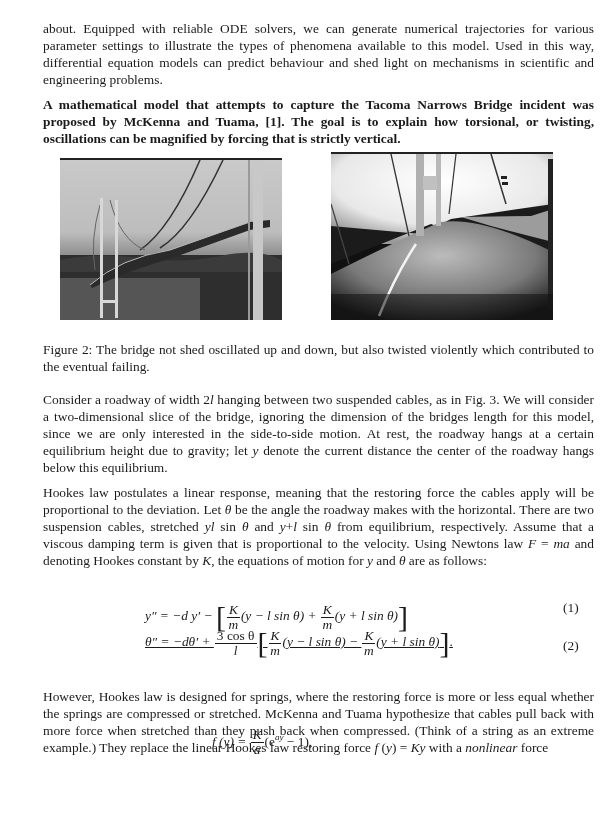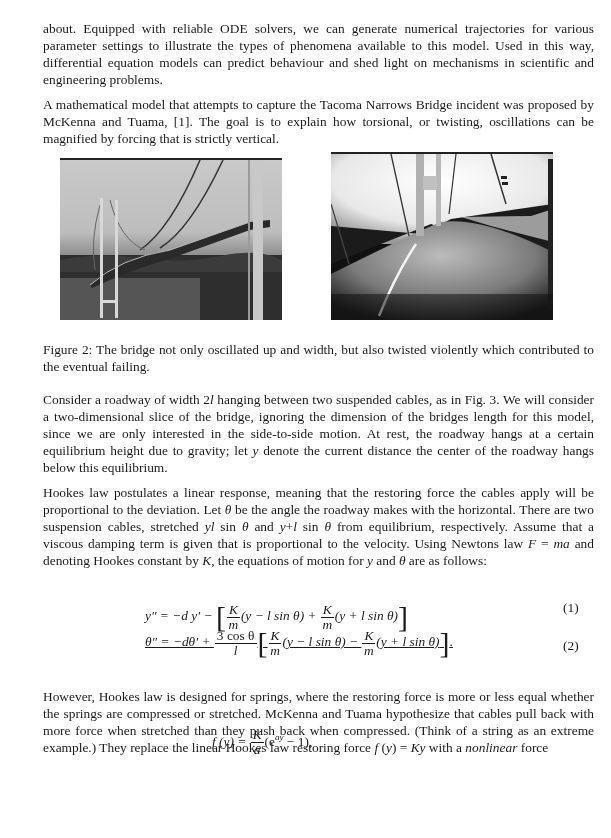--- a/index.html
+++ b/index.html
@@ -26,21 +26,21 @@
     .frac { display: inline-block; vertical-align: middle; text-align: center; margin: 0 1px; }
     .frac .num { display: block; border-bottom: 1px solid #1a1a1a; padding: 0 2px; line-height: 14px; }
     .frac .den { display: block; line-height: 14px; }
     .bracket { font-size: 30px; vertical-align: middle; font-weight: 200; line-height: 30px; }
   </style>
 </head>
 <body>
 
 <p class="para" style="top:9px;">about. Equipped with reliable ODE solvers, we can generate numerical trajectories for various parameter settings to illustrate the types of phenomena available to this model. Used in this way, differential equation models can predict behaviour and shed light on mechanisms in scientific and engineering problems.</p>
 
-<p class="para" style="top:85px;">A mathematical model that attempts to capture the Tacoma Narrows Bridge incident was proposed by McKenna and Tuama, [1]. The goal is to explain how torsional, or twisting, oscillations can be magnified by forcing that is strictly vertical.</p>
+<p class="para" style="top:85px;font-weight:bold;">A mathematical model that attempts to capture the Tacoma Narrows Bridge incident was proposed by McKenna and Tuama, [1]. The goal is to explain how torsional, or twisting, oscillations can be magnified by forcing that is strictly vertical.</p>
 
 <div class="figure-img" style="left:60px; top:158px; width:222px; height:160px; background:linear-gradient(180deg,#c9c9c9 0%,#bdbdbd 45%,#8d8d8d 60%,#3a3a3a 68%,#2a2a2a 100%); border-top:2px solid #222;">
   <svg width="222" height="160" viewBox="0 0 222 160">
     <rect x="0" y="95" width="222" height="65" fill="#2e2e2e"></rect>
     <rect x="0" y="118" width="140" height="42" fill="#555"></rect>
     <path d="M0,100 Q40,92 80,98 T160,96 T222,100 L222,112 L0,112 Z" fill="#3b3b3b"></path>
 
     <path d="M140,0 Q110,70 80,90" stroke="#333" stroke-width="1.5" fill="none"></path>
     <path d="M163,0 Q130,70 100,88" stroke="#333" stroke-width="1.5" fill="none"></path>
     <path d="M50,40 Q60,80 85,90" stroke="#666" stroke-width="1" fill="none"></path>
@@ -83,21 +83,21 @@
     <line x1="0" y1="50" x2="18" y2="110" stroke="#444" stroke-width="1.3"></line>
     <line x1="125" y1="0" x2="118" y2="60" stroke="#333" stroke-width="1.2"></line>
     <line x1="160" y1="0" x2="175" y2="50" stroke="#333" stroke-width="1.5"></line>
     <rect x="170" y="22" width="6" height="3" fill="#222"></rect>
     <rect x="171" y="28" width="6" height="3" fill="#222"></rect>
     <rect x="217" y="5" width="5" height="150" fill="#222"></rect>
     <rect x="0" y="140" width="222" height="26" fill="#111" opacity="0.55"></rect>
   </svg>
 </div>
 
-<p class="para" style="top:330px;">Figure 2: The bridge not only oscillated up and width, but also twisted violently which contributed to the eventual failing.</p>
+<p class="para" style="top:330px;">Figure 2: The bridge not shed oscillated up and down, but also twisted violently which contributed to the eventual failing.</p>
 
 <p class="para" style="top:380px;"><span>Consider a roadway of width 2</span><span class="math-i">l</span><span> hanging between two suspended cables, as in Fig. 3. We will consider a two-dimensional slice of the bridge, ignoring the dimension of the bridges length for this model, since we are only interested in the side-to-side motion. At rest, the roadway hangs at a certain equilibrium height due to gravity; let </span><span class="math-i">y</span><span> denote the current distance the center of the roadway hangs below this equilibrium.</span></p>
 
 <p class="para" style="top:473px;"><span>Hookes law postulates a linear response, meaning that the restoring force the cables apply will be proportional to the deviation. Let </span><span class="math-i">θ</span><span> be the angle the roadway makes with the horizontal. There are two suspension cables, stretched </span><span class="math-i">yl</span><span> sin </span><span class="math-i">θ</span><span> and </span><span class="math-i">y</span><span>+</span><span class="math-i">l</span><span> sin </span><span class="math-i">θ</span><span> from equilibrium, respectively. Assume that a viscous damping term is given that is proportional to the velocity. Using Newtons law </span><span class="math-i">F</span><span> = </span><span class="math-i">ma</span><span> and denoting Hookes constant by </span><span class="math-i">K</span><span>, the equations of motion for </span><span class="math-i">y</span><span> and </span><span class="math-i">θ</span><span> are as follows:</span></p>
 
 <div class="eq" style="left:145px; top:592px;margin-top:10px;">
   <span class="math-i">y″ = −d y′ − </span><span class="bracket">[</span><span class="frac"><span class="num math-i">K</span><span class="den math-i">m</span></span><span class="math-i">(y − l sin θ) + </span><span class="frac"><span class="num math-i">K</span><span class="den math-i">m</span></span><span class="math-i">(y + l sin θ)</span><span class="bracket">]</span>
 </div>
 <span class="eqnum" style="left:563px; top:600px;">(1)</span>
 

